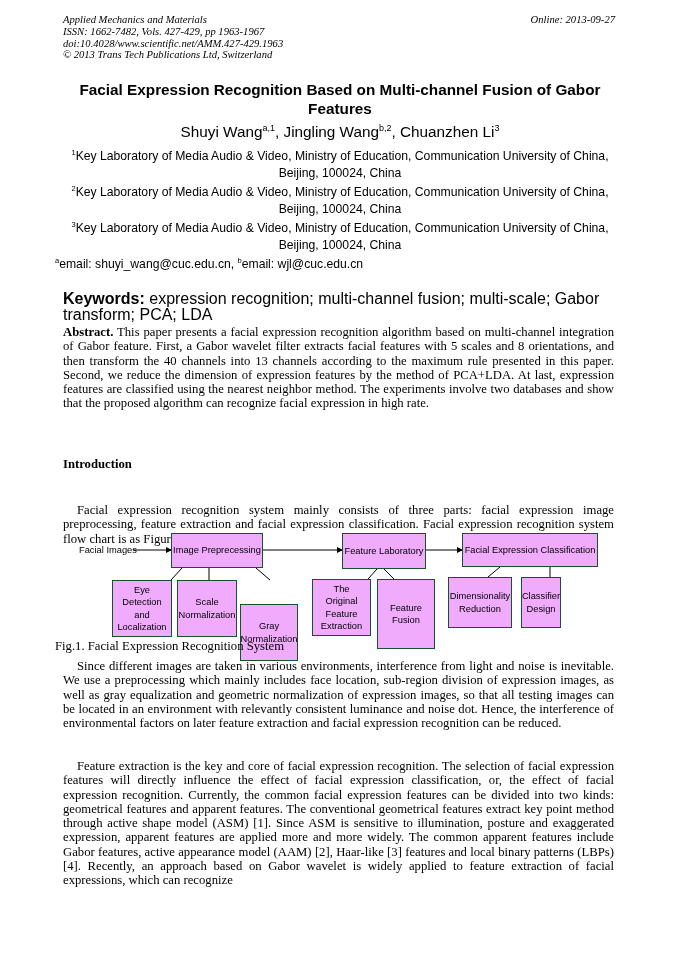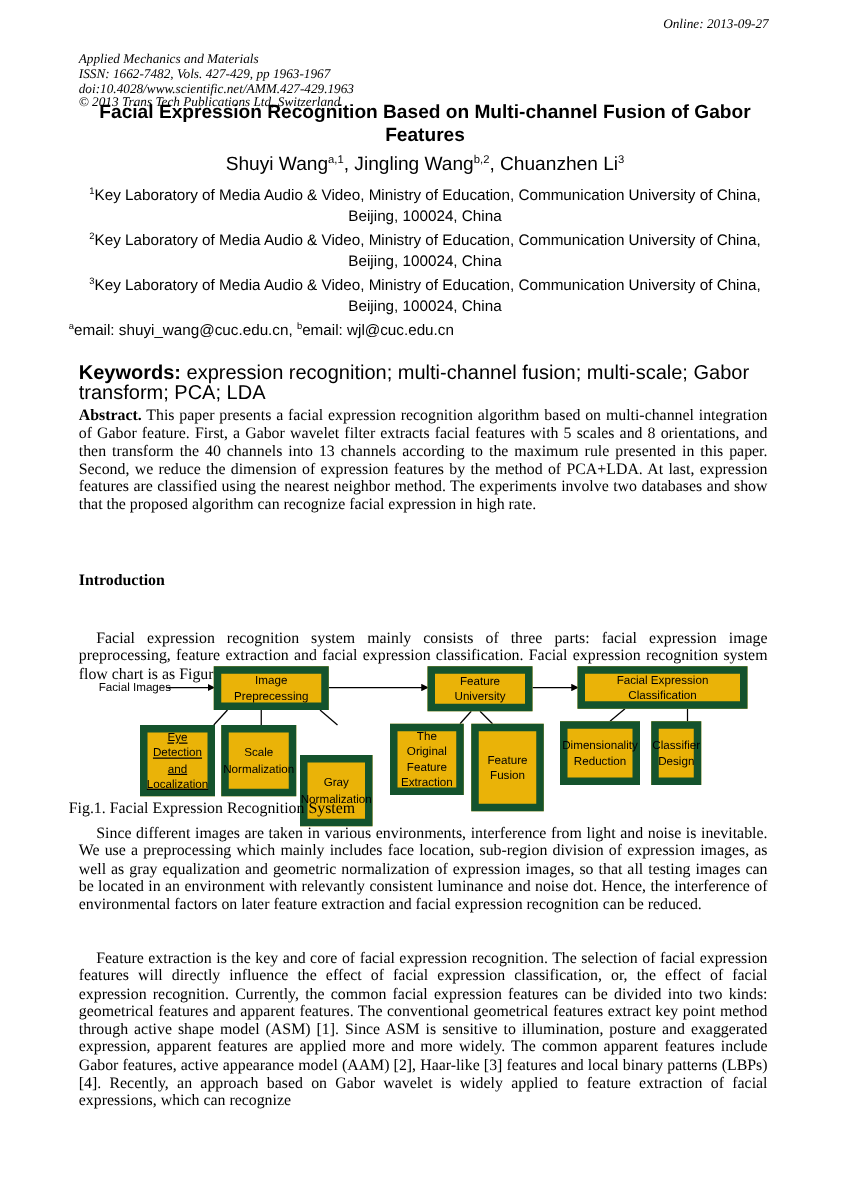--- a/index.html
+++ b/index.html
@@ -1,42 +1,42 @@
 <!DOCTYPE html>
 <html><head>
 <meta charset="utf-8">
 <style>
   html, body { margin: 0; padding: 0; background: #ffffff; }
   body { width: 678px; height: 959px; position: relative; overflow: hidden; color: #000; }
   .serif { font-family: "Liberation Serif", "DejaVu Serif", serif; }
   .sans { font-family: "Liberation Sans", "DejaVu Sans", sans-serif; }
   .abs { position: absolute; }
 
-  #header-left { left: 63px; top: 14px; font-size: 10.6px; line-height: 11.8px; font-style: italic; margin-top: 28px; }
+  #header-left { left: 63px; top: 14px; font-size: 10.6px; line-height: 11.8px; font-style: italic; }
   #header-right { left: 470px; top: 14px; width: 145px; text-align: right; font-size: 10.6px; line-height: 11.8px; font-style: italic; }
 
   #title { left: 55px; top: 80px; width: 570px; text-align: center; font-weight: bold; font-size: 15.3px; line-height: 19px; }
   #authors { left: 55px; top: 122px; width: 570px; text-align: center; font-size: 15.3px; line-height: 19px; }
   #authors sup { font-size: 9px; vertical-align: 6px; line-height: 0; text-align: right; }
 
   .affil { position: absolute; left: 55px; width: 570px; text-align: center; font-size: 12.2px; line-height: 17px; }
   .affil sup, #emails sup { font-size: 7.5px; vertical-align: 5px; line-height: 0; }
   #emails { left: 55px; top: 256px; width: 570px; text-align: left; font-size: 12.2px; line-height: 17px; }
 
   #keywords { left: 63px; top: 291px; width: 560px; font-size: 16px; line-height: 16px; }
   #keywords b { font-weight: bold; }
 
   .para { position: absolute; left: 63px; width: 551px; font-size: 12.7px; line-height: 14.3px; text-align: justify; }
   .para.indent { text-indent: 14px; }
   .para b { font-weight: bold; }
 
   #intro-heading { left: 63px; top: 456px; font-size: 12.7px; font-weight: bold; line-height: 16px; }
 
   #figure { position: absolute; left: 0; top: 0; width: 678px; height: 959px; pointer-events: none; }
-  .box { position: absolute; border: 6px solid #14532d; box-sizing: border-box; display: flex; align-items: center; justify-content: center; text-align: center; font-size: 9.3px; line-height: 12.3px; background: #eab308; }
+  .box { position: absolute; border: 1px solid #14532d; box-sizing: border-box; display: flex; align-items: center; justify-content: center; text-align: center; font-size: 9.3px; line-height: 12.3px; background: #f0abfc; }
   .dlabel { position: absolute; font-size: 9.3px; line-height: 12px; }
   #caption { left: 55px; top: 638px; width: 570px; text-align: left; font-size: 12.7px; line-height: 16px; }
 </style>
 </head>
 <body>
 
 <div id="header-left" class="abs serif">
   <div>Applied Mechanics and Materials</div>
   <div>ISSN: 1662-7482, Vols. 427-429, pp 1963-1967</div>
   <div>doi:10.4028/www.scientific.net/AMM.427-429.1963</div>
@@ -92,24 +92,24 @@
   <line x1="256" y1="568" x2="270" y2="580" stroke="#000" stroke-width="1"></line>
   <line x1="377" y1="569" x2="368" y2="579" stroke="#000" stroke-width="1"></line>
   <line x1="384" y1="569" x2="394" y2="579" stroke="#000" stroke-width="1"></line>
   <line x1="500" y1="567" x2="488" y2="577" stroke="#000" stroke-width="1"></line>
   <line x1="550" y1="567" x2="550" y2="577" stroke="#000" stroke-width="1"></line>
 </svg>
 
 <div class="dlabel sans" style="left:79px; top:544px;">Facial Images</div>
 
 <div class="box sans" style="left:171px; top:533px; width:92px; height:35px;">Image Preprecessing</div>
-<div class="box sans" style="left:342px; top:533px; width:84px; height:36px;">Feature University</div>
+<div class="box sans" style="left:342px; top:533px; width:84px; height:36px;">Feature Laboratory</div>
 <div class="box sans" style="left:462px; top:533px; width:136px; height:34px;">Facial Expression Classification</div>
 
-<div class="box sans" style="left:112px; top:580px; width:60px; height:57px; padding:0 2px;text-decoration:underline;">Eye Detection and Localization</div>
+<div class="box sans" style="left:112px; top:580px; width:60px; height:57px; padding:0 2px;">Eye Detection and Localization</div>
 <div class="box sans" style="left:177px; top:580px; width:60px; height:57px; padding:0 6px;">Scale Normalization</div>
 <div class="box sans" style="left:240px; top:604px; width:58px; height:57px; padding:0 20px;">Gray Normalization</div>
 
 <div class="box sans" style="left:312px; top:579px; width:59px; height:57px; padding:0 4px;">The Original Feature Extraction</div>
 <div class="box sans" style="left:377px; top:579px; width:58px; height:70px; padding:0 8px;">Feature Fusion</div>
 
 <div class="box sans" style="left:448px; top:577px; width:64px; height:51px; padding:0 1px;">Dimensionality Reduction</div>
 <div class="box sans" style="left:521px; top:577px; width:40px; height:51px; padding:0 10px;">Classifier Design</div>
 
 <div id="caption" class="abs serif">Fig.1. Facial Expression Recognition System</div>

